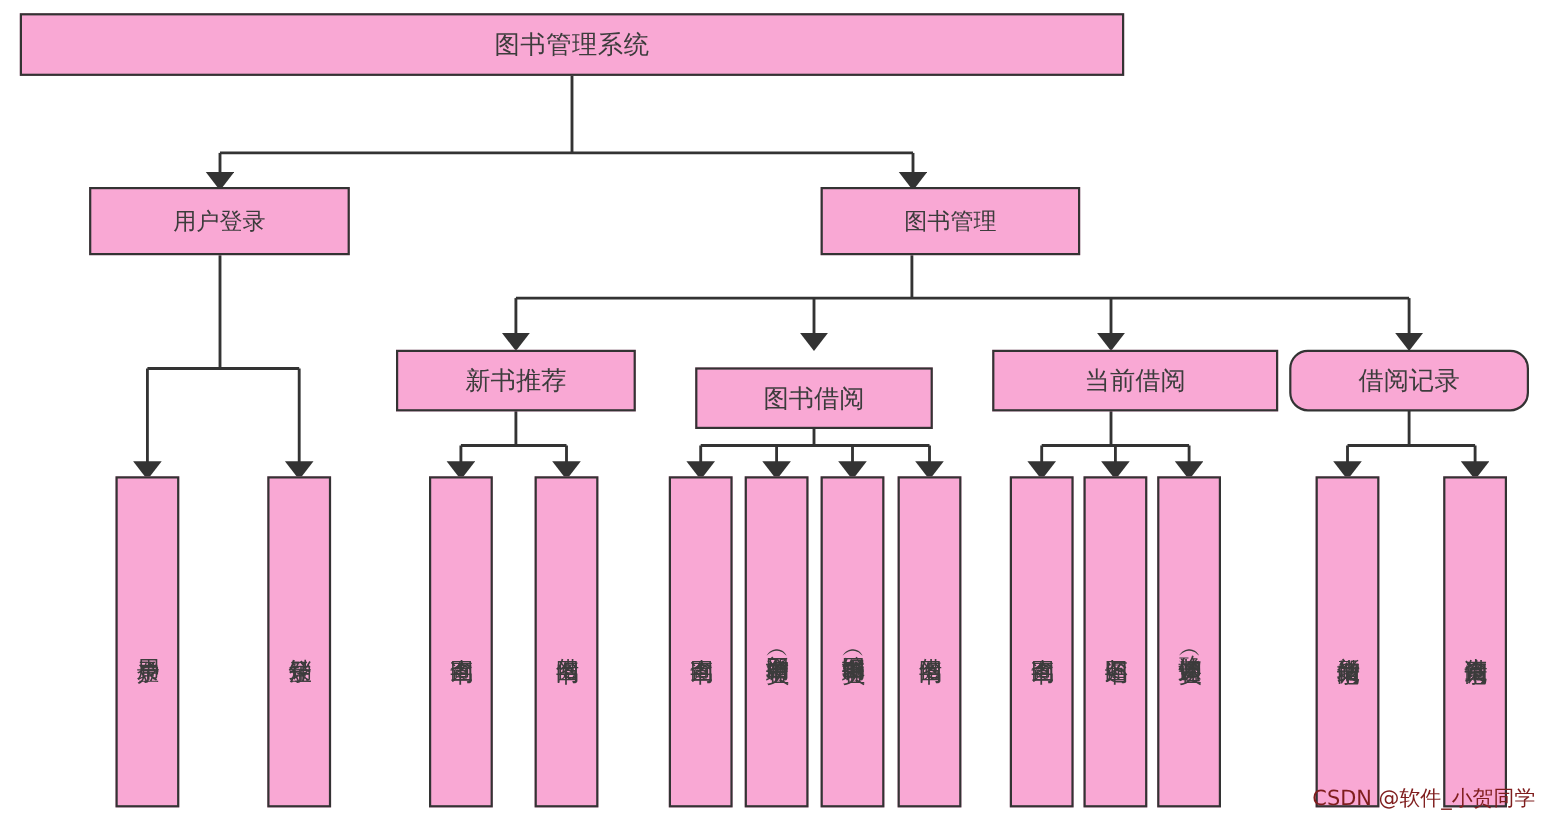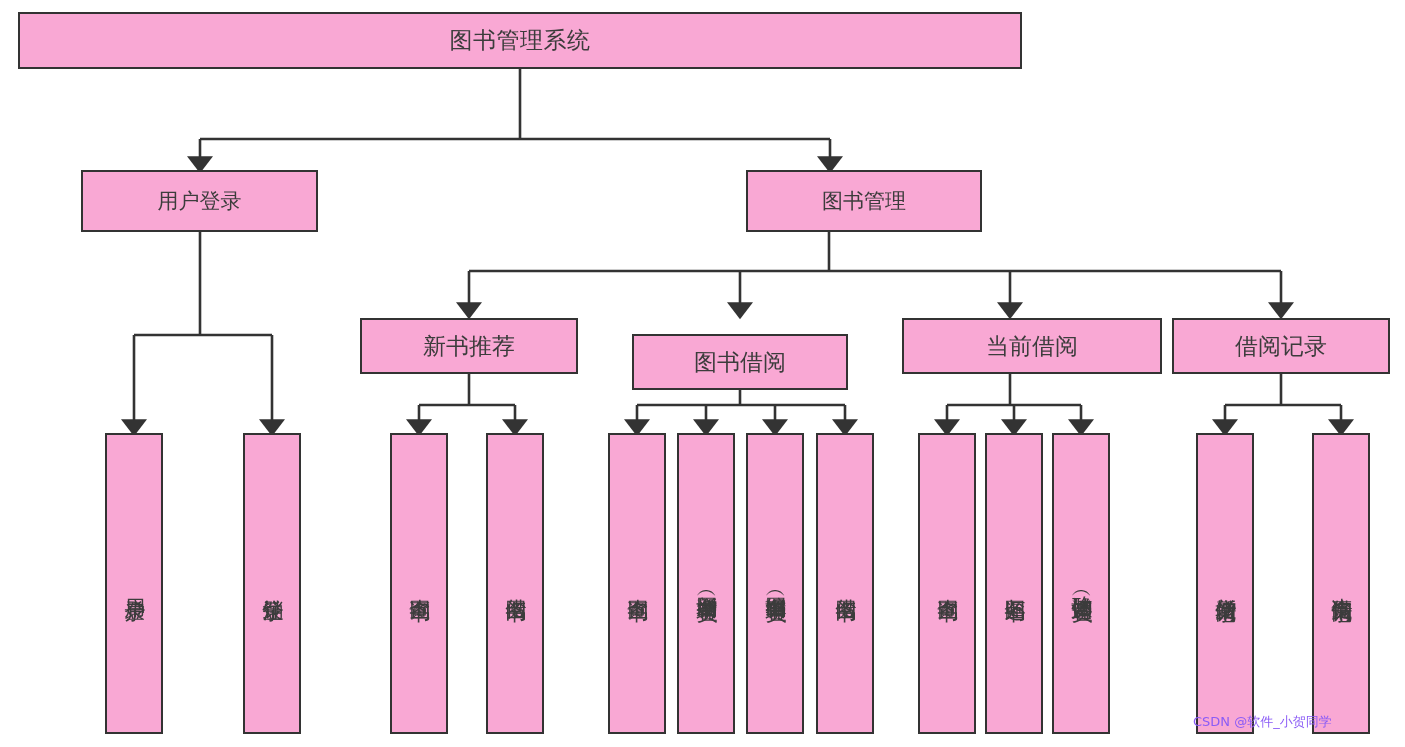--- a/index.html
+++ b/index.html
@@ -70,22 +70,22 @@
     white-space: nowrap;
     color: #3c3c3c;
   }
   .htext {
     white-space: nowrap;
   }
   #watermark {
     position: absolute;
     left: 1193px;
     top: 713px;
-    font-size: 13px;
-    color: #8b5cf6;
+    font-size: 19px;
+    color: #7f1d1d;
     white-space: nowrap;
     z-index: 3;
     font-family: "DejaVu Sans", "Liberation Sans", sans-serif;
   }
 </style>
 </head>
 <body>
 
 <div id="diagram-root">
 
@@ -152,21 +152,21 @@
 
   <div class="node lvl3" style="left:360px; top:318px; width:218px;">
     <span class="htext">新书推荐</span>
   </div>
   <div class="node lvl3" style="left:632px; top:318px; width:216px;margin-top:16px;">
     <span class="htext">图书借阅</span>
   </div>
   <div class="node lvl3" style="left:902px; top:318px; width:260px;">
     <span class="htext">当前借阅</span>
   </div>
-  <div class="node lvl3" style="left:1172px; top:318px; width:218px;">
+  <div class="node lvl3" style="left:1172px; top:318px; width:218px;border-radius:17px;">
     <span class="htext">借阅记录</span>
   </div>
 
   <div class="node leaf" style="left:105px; width:58px;">
     <span class="vtext">用户登录</span>
   </div>
   <div class="node leaf" style="left:243px; width:58px;">
     <span class="vtext">注销登录</span>
   </div>
 

